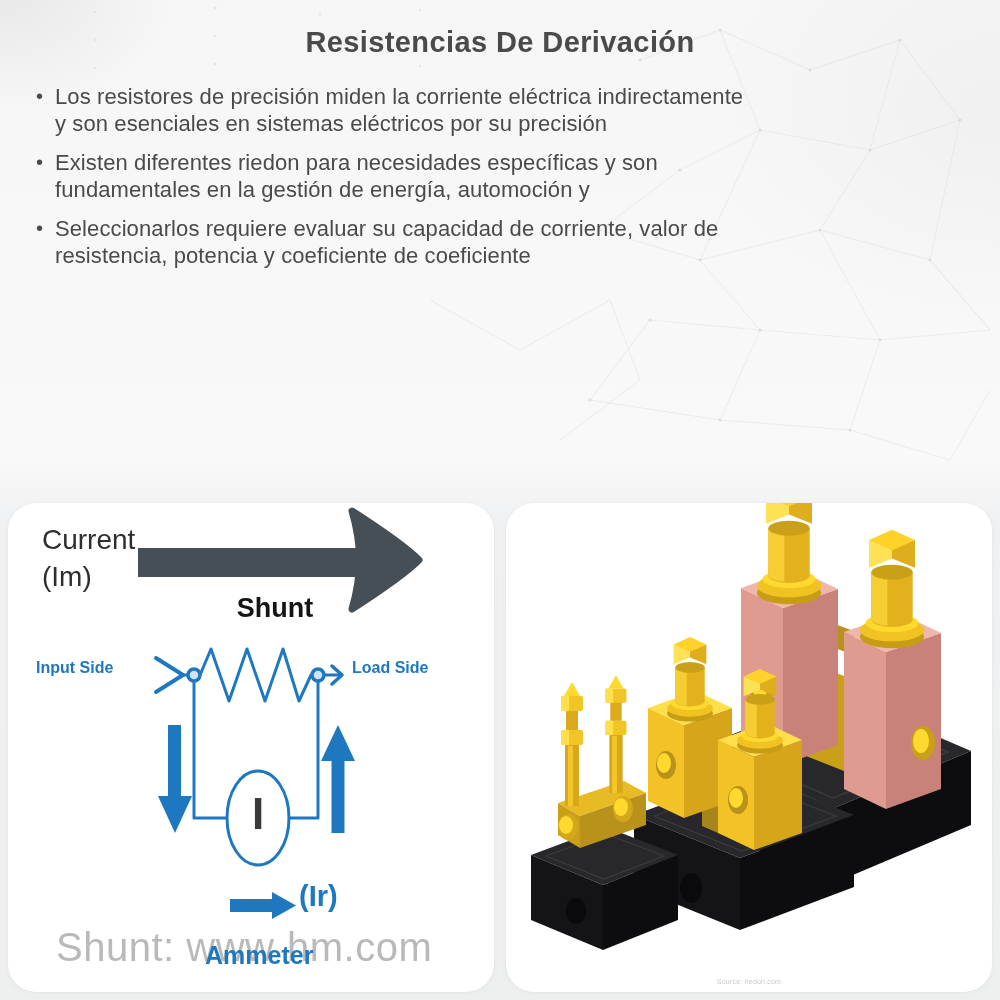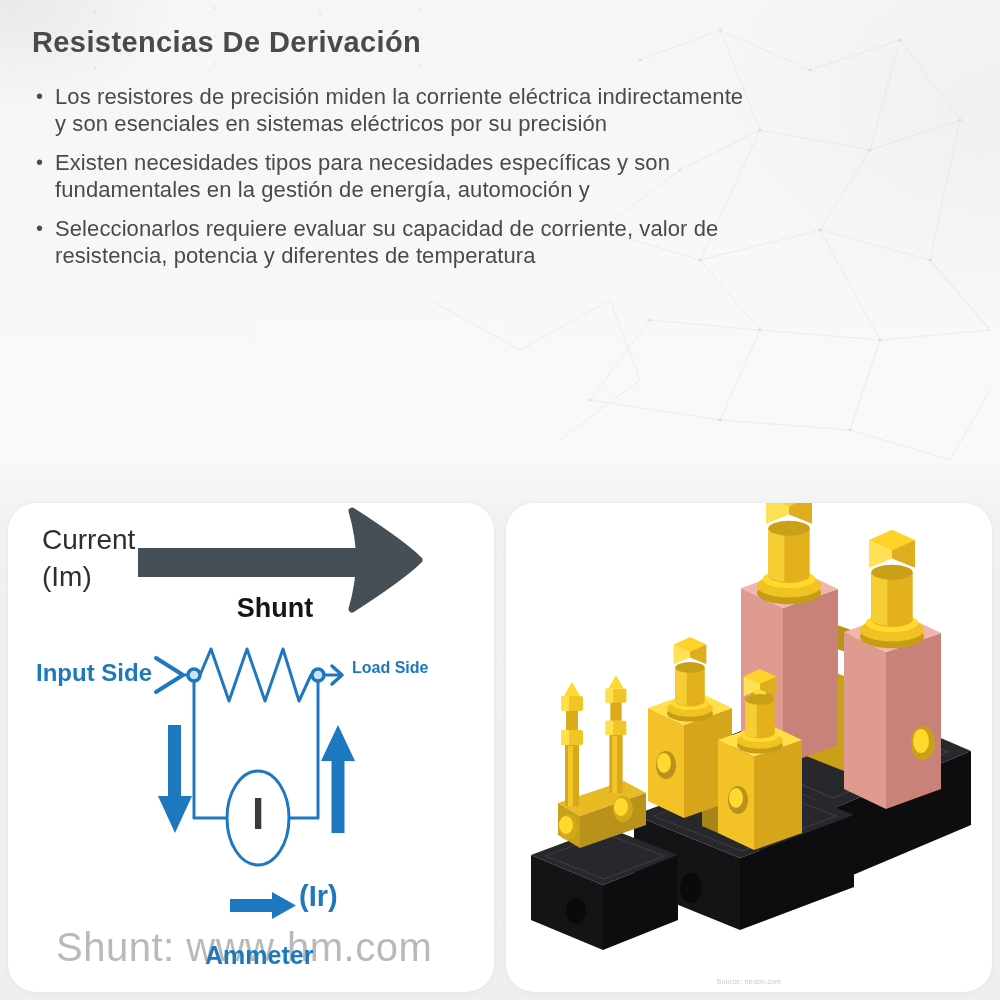--- a/index.html
+++ b/index.html
@@ -11,22 +11,22 @@
       radial-gradient(260px 180px at 1% 0%, rgba(120,120,120,0.10), rgba(120,120,120,0) 62%),
       radial-gradient(420px 300px at 100% 12%, rgba(150,150,150,0.07), rgba(150,150,150,0) 70%),
       linear-gradient(180deg,#f6f6f7 0%, #f9f9fa 46%, #f0f1f2 52%, #eef0f0 100%);
   }
 
   .bg-plexus { position:absolute; left:0; top:0; width:1000px; height:520px; }
 
   
   .page-title {
     position:absolute; left:0; right:0; top:26px; margin:0;
-    font-size:29px; font-weight:bold;
-    letter-spacing:0.4px; color:var(--ink,#474747);padding-left:32px;
+    text-align:center; font-size:29px; font-weight:bold;
+    letter-spacing:0.4px; color:var(--ink,#474747);
   }
   .bullets {
     position:absolute; left:36px; right:34px; top:84px;
     margin:0; padding:0; list-style:none;
     font-size:22px; line-height:26.5px; color:var(--ink,#4a4a4a);
     letter-spacing:0.1px;
   }
   .bullets li { position:relative; padding-left:19px; margin-bottom:13px; }
   .bullets .dot { position:absolute; left:0; top:-1px; font-size:20px; color:var(--ink,#4a4a4a); }
   .bullets .line { display:block; }
@@ -42,21 +42,21 @@
     box-shadow:0 0 0 1px rgba(0,0,0,0.015), 0 2px 8px rgba(0,0,0,0.03);
   }
 
   
   .diagram-svg { position:absolute; left:0; top:0; width:486px; height:487px; }
   .lbl { position:absolute; margin:0; white-space:nowrap; }
   .lbl-current { left:34px; top:18px; width:112px; text-align:left;
                  font-size:28px; line-height:37px; color:#2e2e2e; white-space:normal; }
   .lbl-shunt   { left:221px; top:90px; width:92px; text-align:center;
                  font-size:27px; font-weight:bold; color:#151515; }
-  .lbl-input   { left:28px;  top:156px; font-size:24px; font-weight:bold; color:var(--accent-blue,#1e78c0); }
+  .lbl-input   { left:28px;  top:156px; font-size:16px; font-weight:bold; color:var(--accent-blue,#1e78c0); }
   .lbl-load    { left:344px; top:156px; font-size:16px; font-weight:bold; color:var(--accent-blue,#1e78c0); }
   .lbl-dial    { left:232px; top:286px; width:36px; text-align:center;
                  font-size:44px; font-weight:bold; color:#3a3a3a; z-index:3; }
   .lbl-ir      { left:291px; top:377px; font-size:29px; font-weight:bold; color:var(--accent-blue,#1e78c0); z-index:3; }
   .lbl-ammeter { left:197px; top:430px; width:106px; text-align:center;
                  font-size:25px; font-weight:bold; color:var(--accent-blue,#1e78c0); z-index:4;margin-top:8px; }
   .wm { position:absolute; top:422px; font-size:40px; color:var(--watermark-gray,#b4b4b4);
         opacity:0.92; z-index:2; letter-spacing:0.5px; }
   .wm-a { left:48px; }
   .wm-b { left:279px; }
@@ -124,27 +124,27 @@
   <h1 class="page-title">Resistencias De Derivación</h1>
 
   <ul class="bullets">
     <li>
       <span class="dot">•</span>
       <span class="line">Los resistores de precisión miden la corriente eléctrica indirectamente</span>
       <span class="line">y son esenciales en sistemas eléctricos por su precisión</span>
     </li>
     <li>
       <span class="dot">•</span>
-      <span class="line">Existen necesidades tipos para necesidades específicas y son</span>
+      <span class="line">Existen diferentes riedon para necesidades específicas y son</span>
       <span class="line">fundamentales en la gestión de energía, automoción y</span>
     </li>
     <li>
       <span class="dot">•</span>
       <span class="line">Seleccionarlos requiere evaluar su capacidad de corriente, valor de</span>
-      <span class="line">resistencia, potencia y diferentes de temperatura</span>
+      <span class="line">resistencia, potencia y coeficiente de coeficiente</span>
     </li>
   </ul>
 
   <div class="panels">
 
     <div class="card">
 
       <svg class="diagram-svg" viewBox="0 0 486 487" aria-hidden="true">
 
         <g>

